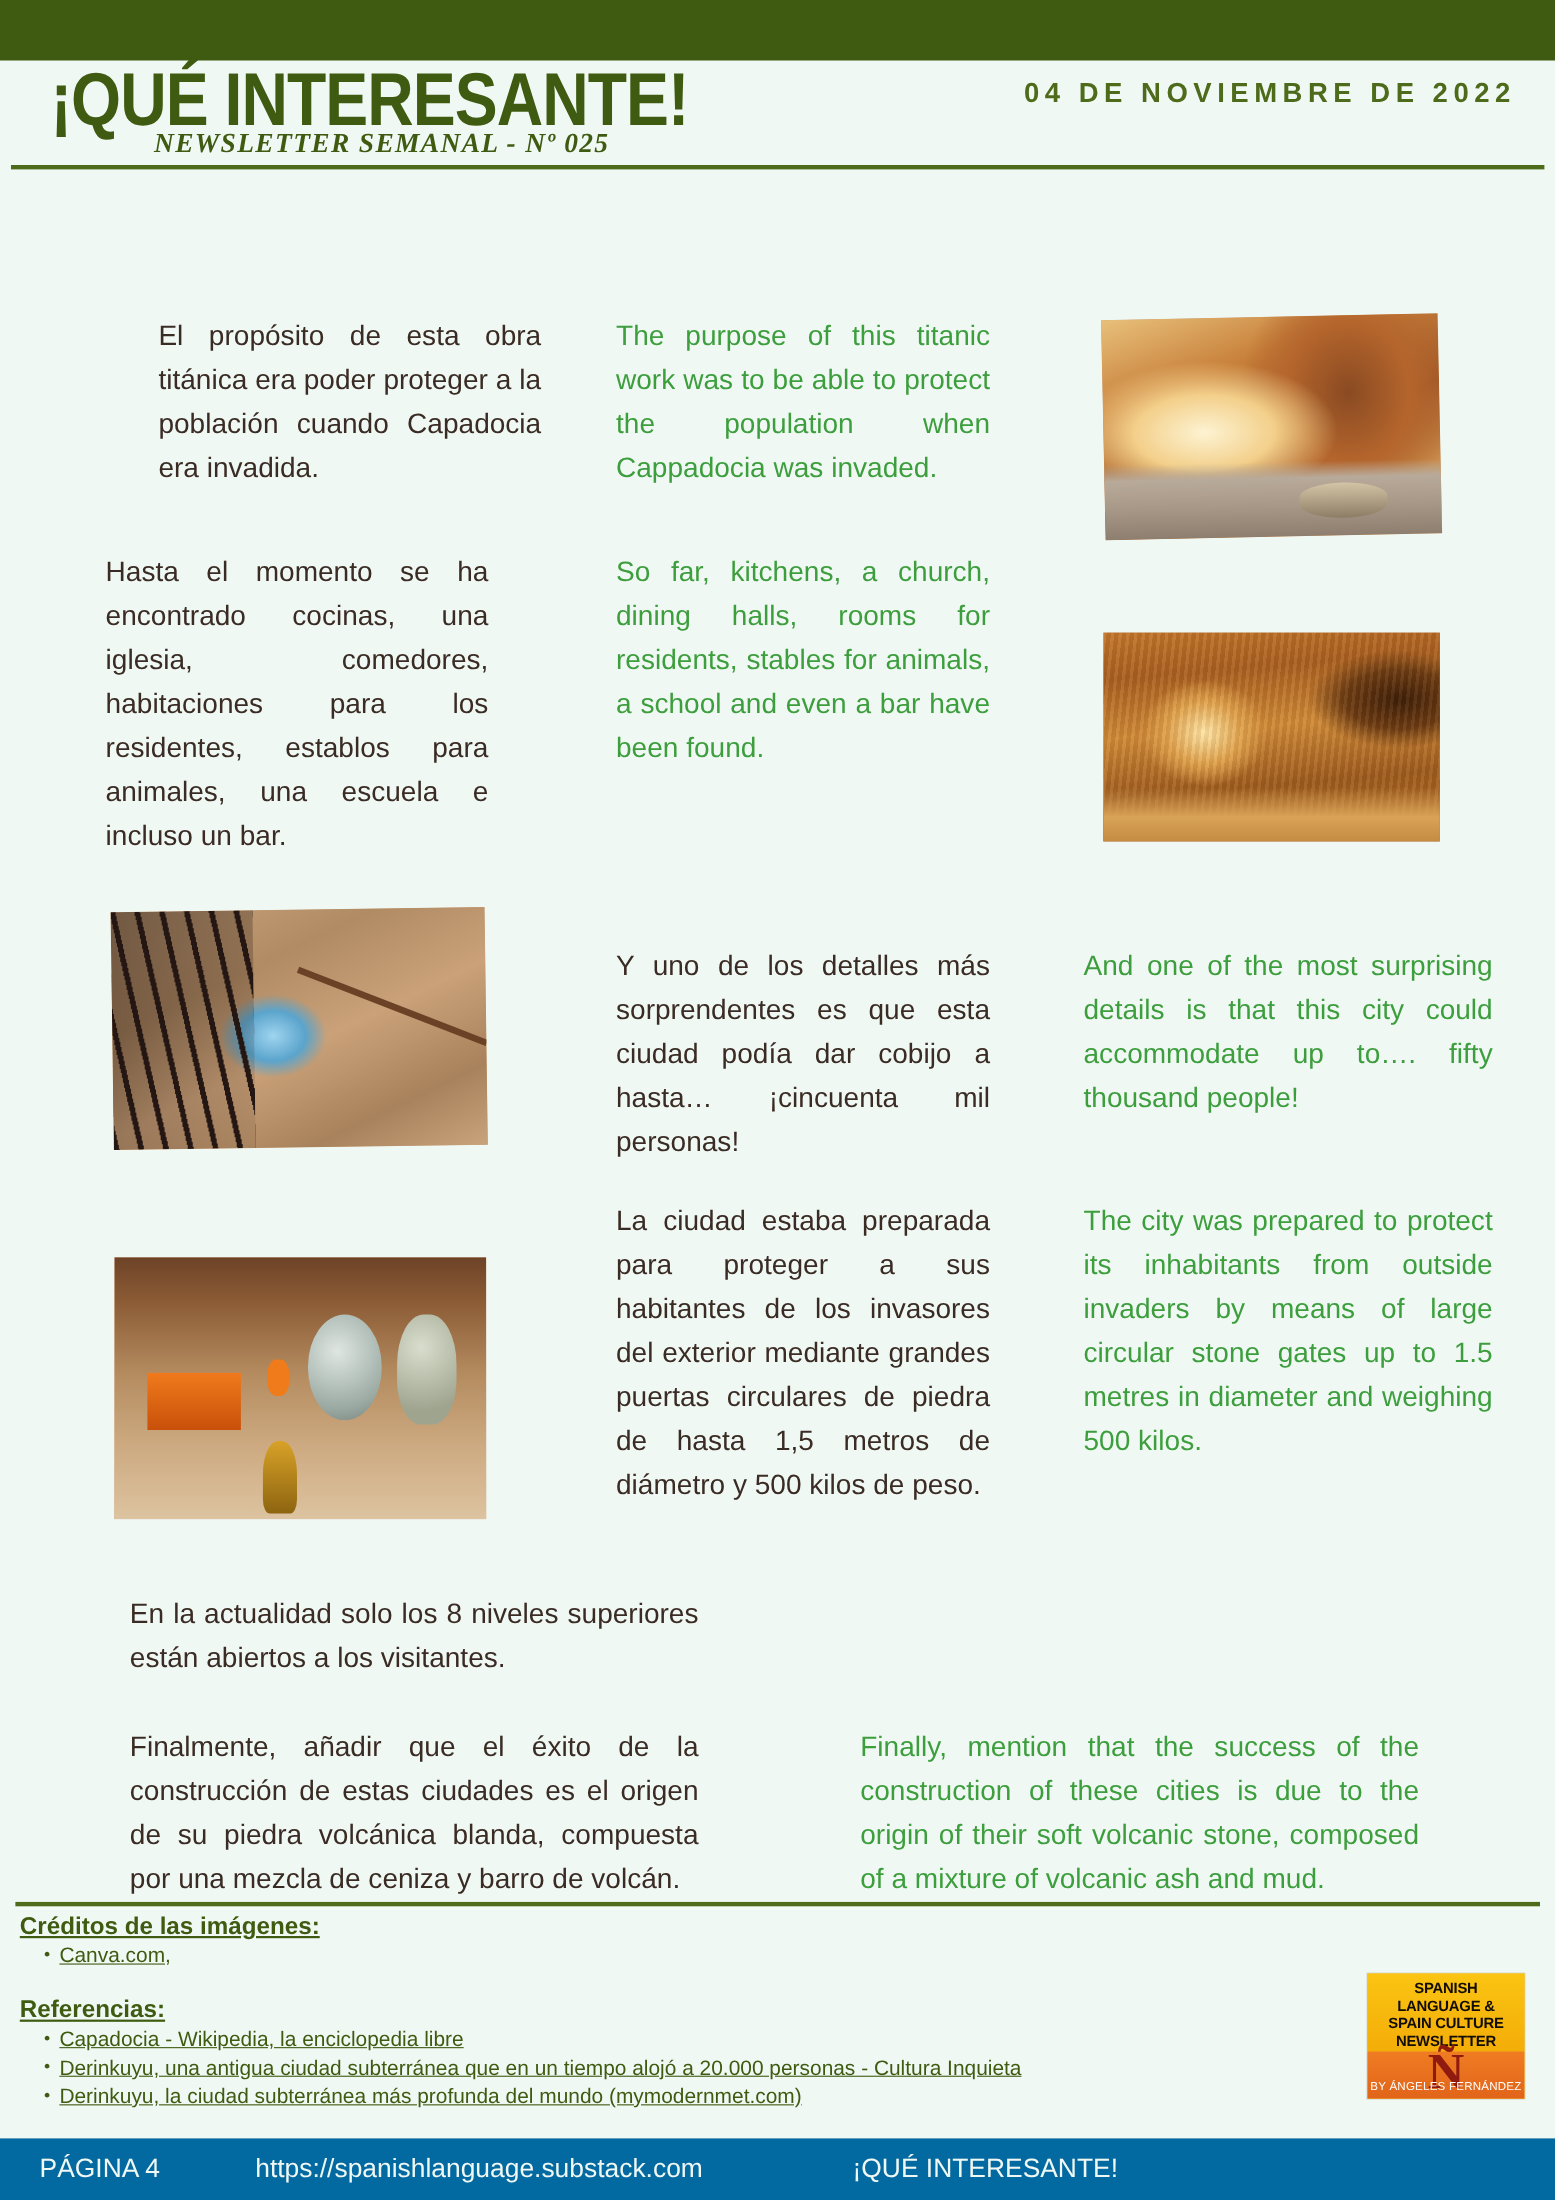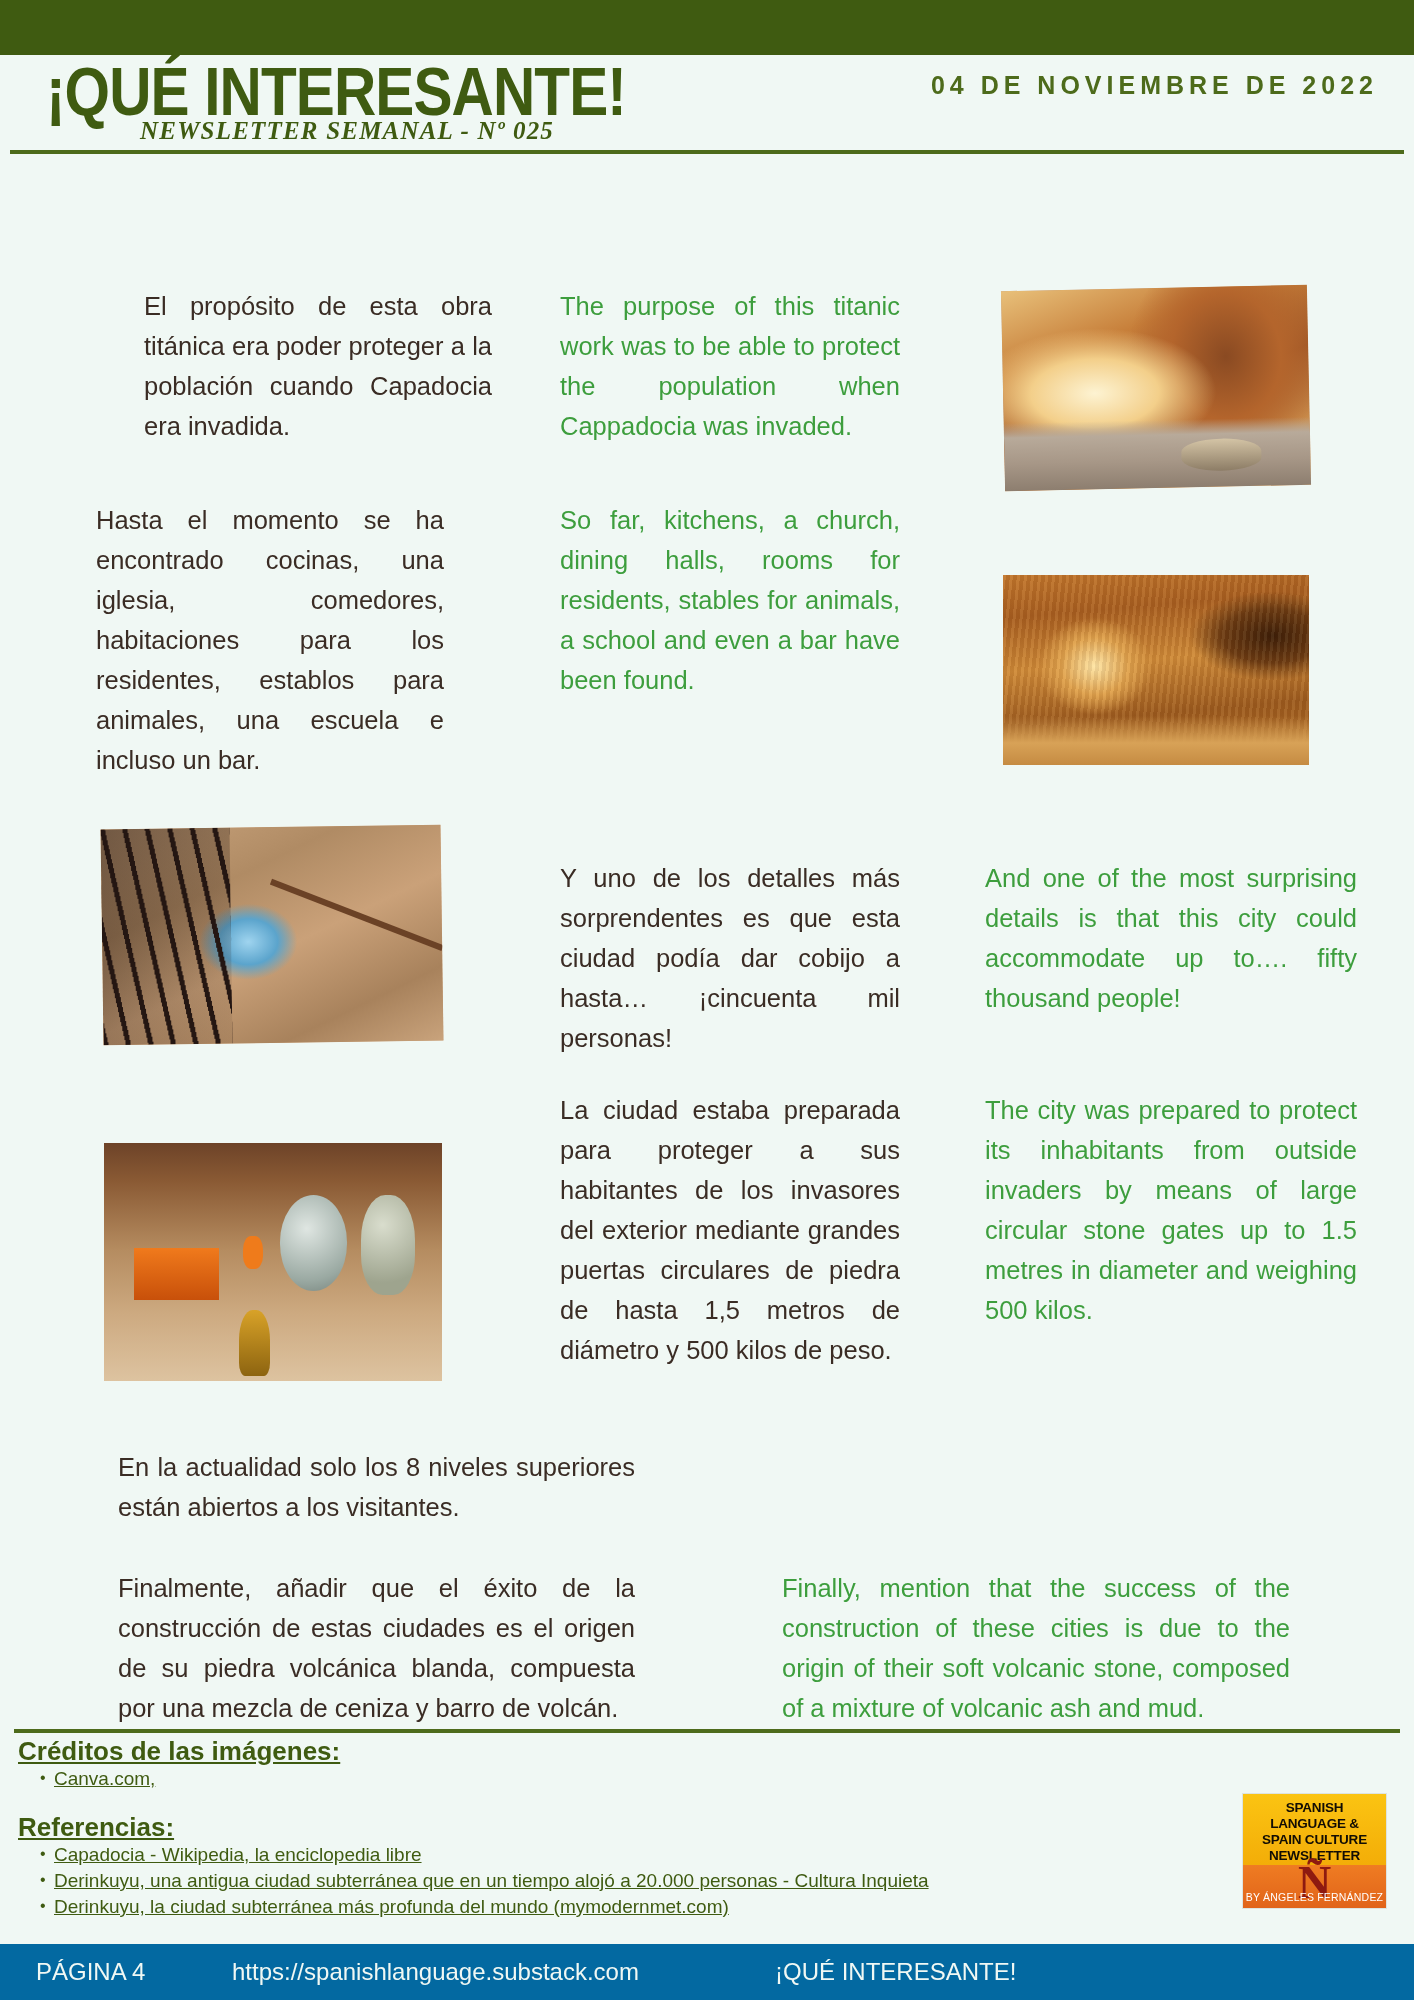--- a/index.html
+++ b/index.html
@@ -203,21 +203,21 @@
   }
 
   .credits {
     position:absolute; left:18px; top:1738px; width:1250px;
     font-family:"Liberation Sans Narrow","Liberation Sans",sans-serif;
     color:#3f5b11;
     font-size:19px;
     line-height:26px;
   }
   .credits h4 {
-    font-size:26px; font-weight:bold;
+    font-size:22px; font-weight:bold;
     text-decoration:underline;
     margin:0 0 2px 0;
   }
   .credits ul { list-style:none; margin:0 0 0 22px; }
   .credits li { position:relative; padding-left:14px; }
   .credits li:before {
     content:"•"; position:absolute; left:0; top:-1px; font-size:16px;
   }
   .credits li span { text-decoration:underline; }
   .credits .gap { height:22px; }

